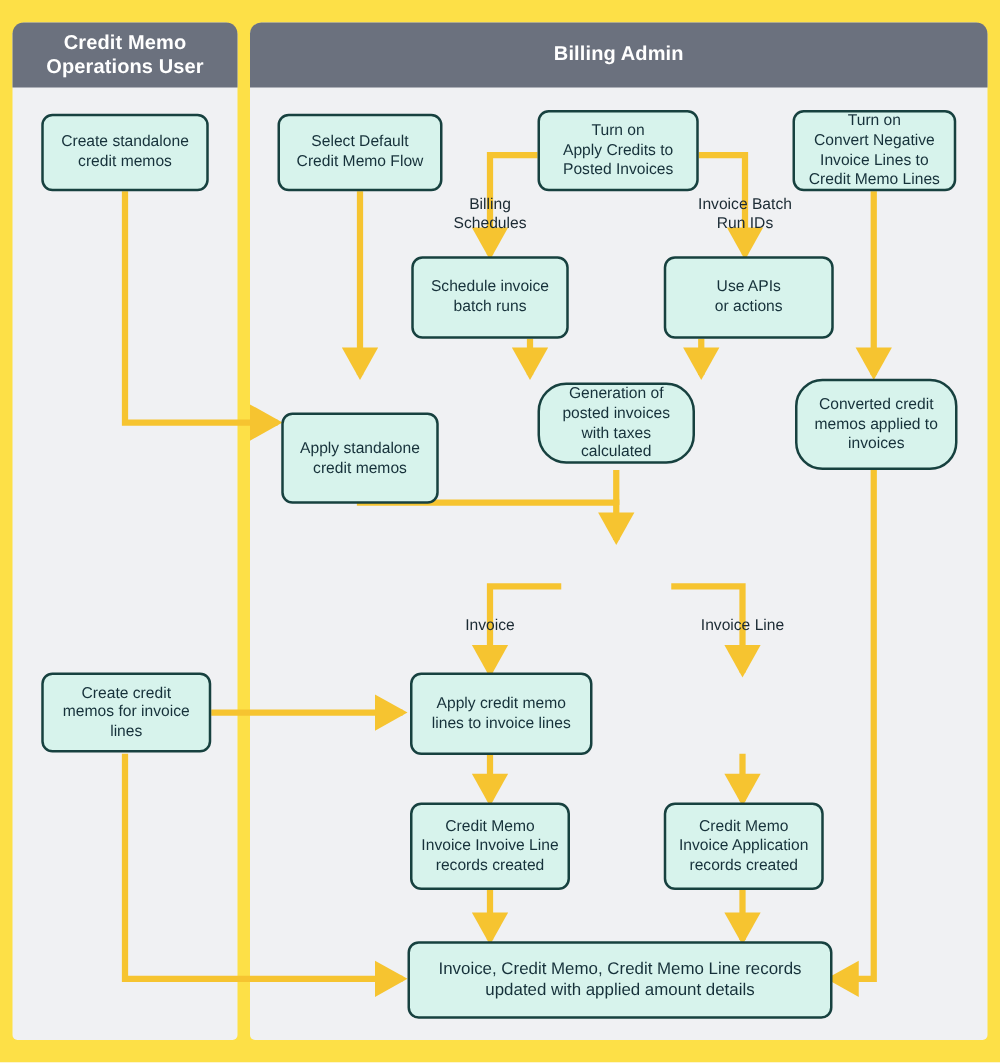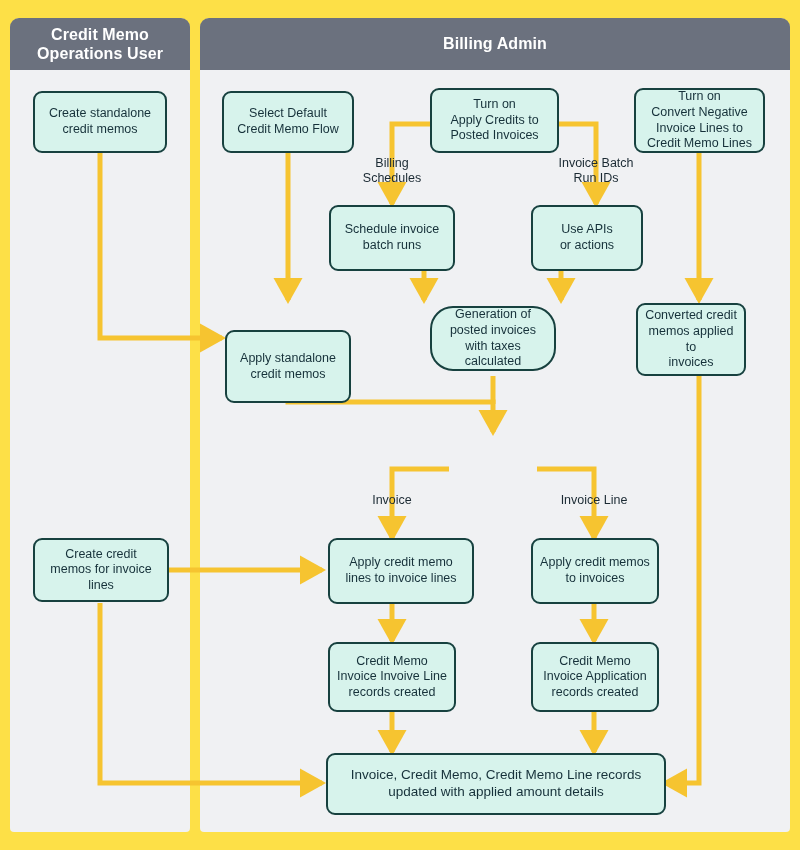--- a/index.html
+++ b/index.html
@@ -169,44 +169,42 @@
 Posted Invoices</div>
 
   <div class="node" style="left:634px; top:88px; width:131px; height:65px; white-space:pre-line;">Turn on
 Convert Negative
 Invoice Lines to
 Credit Memo Lines</div>
 
   <div class="node" style="left:329px; top:205px; width:126px; height:66px; white-space:pre-line;">Schedule invoice
 batch runs</div>
 
-  <div class="node" style="left:531px; top:205px; width:112px; height:66px; white-space:pre-line;">Use APIs
+  <div class="node" style="left:531px; top:205px; width:136px; height:66px; white-space:pre-line;">Use APIs
 or actions</div>
 
   <div class="node" style="left:225px; top:303px; width:126px; height:73px; white-space:pre-line;margin-top:27px;">Apply standalone
 credit memos</div>
 
   <div class="node" style="left:430px; top:306px; width:126px; height:65px; white-space:pre-line;border-radius:23px;">Generation of
 posted invoices
 with taxes
 calculated</div>
 
-  <div class="node" style="left:636px; top:303px; width:110px; height:73px; white-space:pre-line;">Converted credit
+  <div class="node" style="left:636px; top:303px; width:130px; height:73px; white-space:pre-line;border-radius:22px;">Converted credit
 memos applied to
 invoices</div>
 
   <div class="node" style="left:33px; top:538px; width:136px; height:64px; white-space:pre-line;">Create credit
 memos for invoice
 lines</div>
 
   <div class="node" style="left:328px; top:538px; width:146px; height:66px; white-space:pre-line;">Apply credit memo
 lines to invoice lines</div>
 
-  <div class="node" style="left:531px; top:538px; width:128px; height:66px; white-space:pre-line;">Apply credit memos
-to invoices</div>
 
   <div class="node" style="left:328px; top:642px; width:128px; height:70px; white-space:pre-line;">Credit Memo
 Invoice Invoive Line
 records created</div>
 
   <div class="node" style="left:531px; top:642px; width:128px; height:70px; white-space:pre-line;">Credit Memo
 Invoice Application
 records created</div>
 
   <div class="node wide" style="left:326px; top:753px; width:340px; height:62px; white-space:pre-line;">Invoice, Credit Memo, Credit Memo Line records

